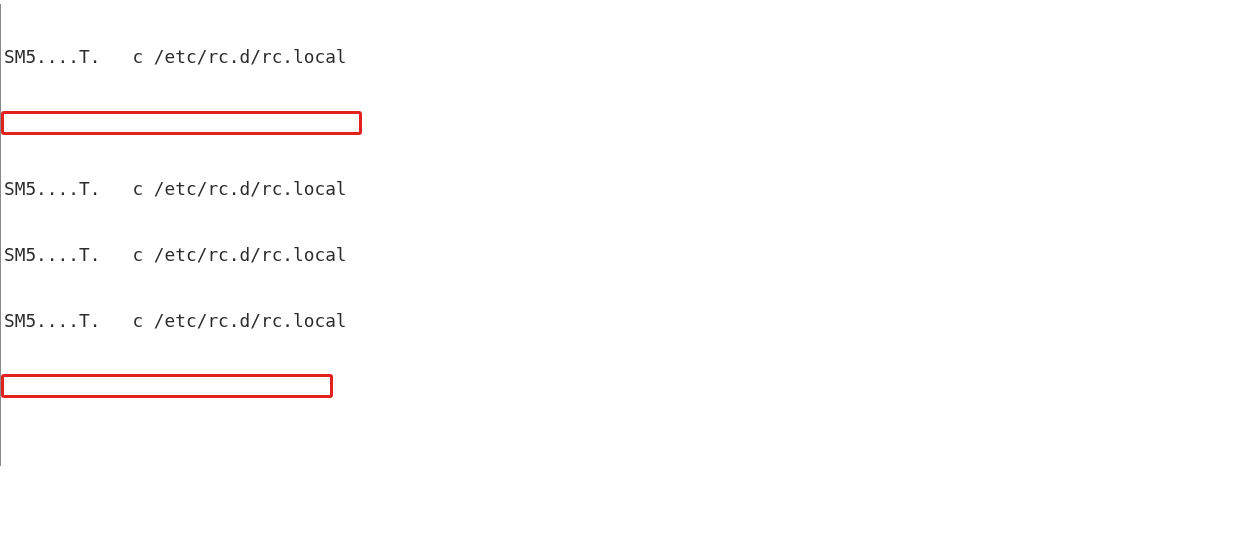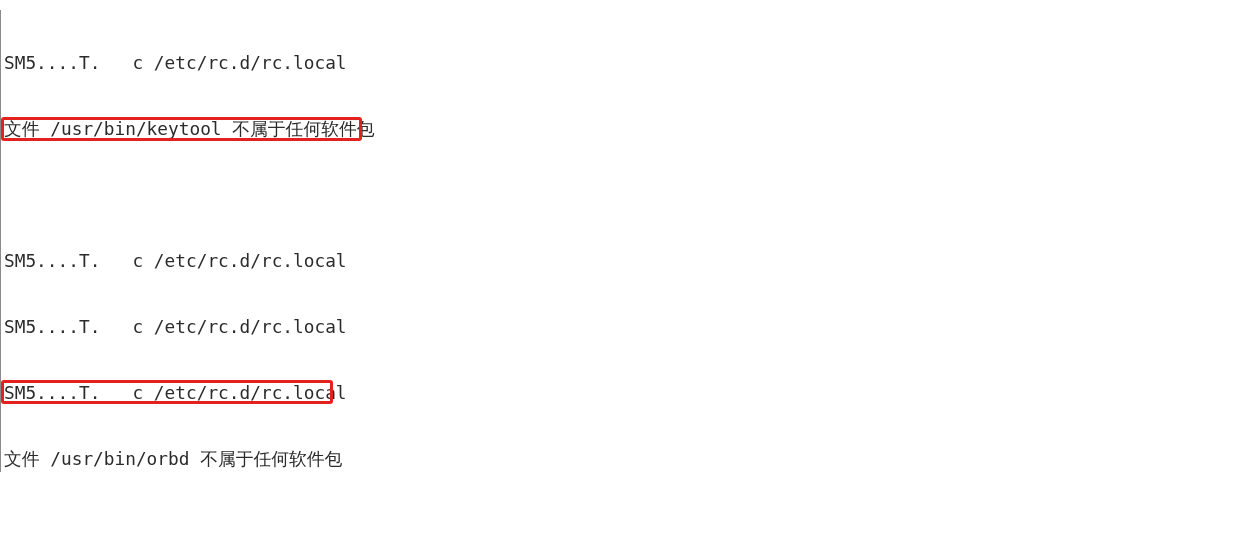--- a/index.html
+++ b/index.html
@@ -9,21 +9,21 @@
     }
     body {
       width: 1244px;
       height: 546px;
       overflow: hidden;
       position: relative;
     }
     .terminal {
       position: absolute;
       left: 0;
-      top: 10px;
+      top: 4px;
       width: 1244px;
       height: 462px;
       background: #ffffff;
       border-left: 1px solid #8a8a8a;
       box-sizing: border-box;
     }
     .output {
       position: absolute;
       left: 3px;
       top: -2px;
@@ -46,26 +46,24 @@
       box-sizing: border-box;
       pointer-events: none;
     }
   </style>
 </head>
 <body>
 
 <div class="terminal">
   <div class="output">
     <span class="line">SM5....T.   c /etc/rc.d/rc.local</span>
-    <span class="line">文件 /usr/bin/keytool 不属于任何软件包</span>
     <span class="line"></span>
     <span class="line">SM5....T.   c /etc/rc.d/rc.local</span>
     <span class="line">SM5....T.   c /etc/rc.d/rc.local</span>
     <span class="line">SM5....T.   c /etc/rc.d/rc.local</span>
-    <span class="line">文件 /usr/bin/orbd 不属于任何软件包</span>
     
     
     
     
     
     
     
     
     
     

